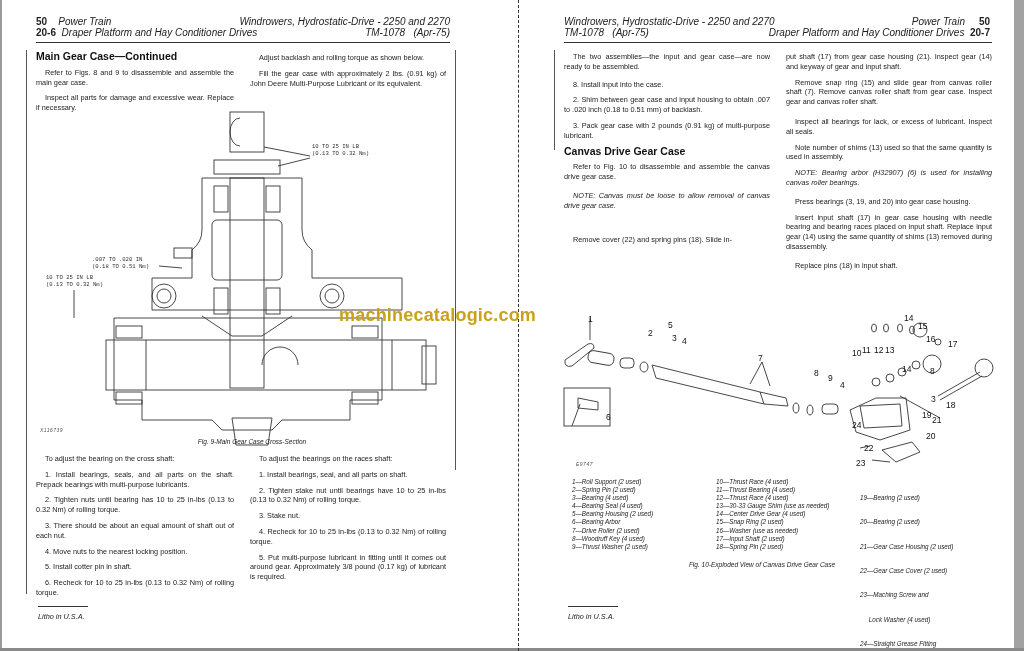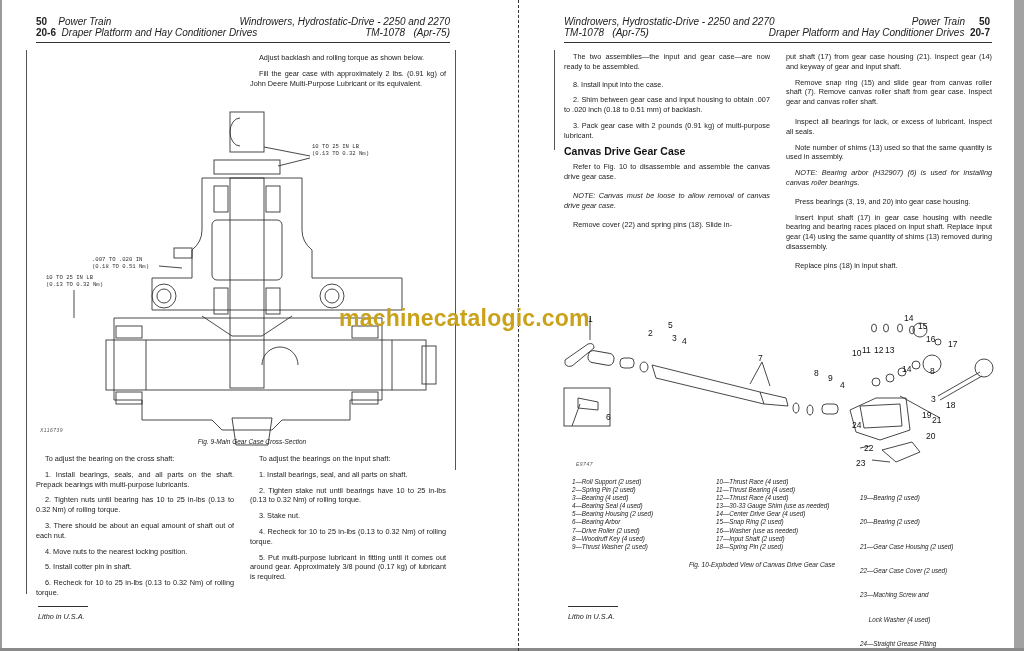--- a/index.html
+++ b/index.html
@@ -21,21 +21,21 @@
   .col p{margin:0 0 6px 0;text-indent:9px;}
   .col p.noind{text-indent:0;}
   .col p.note{font-style:italic;}
   .h2{font-weight:bold;font-size:10.5px;margin:0 0 5px 0;text-indent:0 !important;color:#111;}
   .fig-cap{position:absolute;font-size:6.5px;font-style:italic;text-align:center;}
   .litho{position:absolute;font-size:7.3px;font-style:italic;}
   .litho-rule{position:absolute;border-top:1px solid #333;width:50px;}
   .mono{font-family:"Liberation Mono",monospace;font-size:5.6px;line-height:6.5px;position:absolute;color:#333;white-space:pre;}
   .legend{position:absolute;font-size:6.3px;line-height:8.1px;font-style:italic;}
   .legend div{white-space:nowrap;}
-  .watermark{position:absolute;left:339px;top:305px;font-size:23px;font-weight:bold;color:#c9a21a;letter-spacing:0.2px;}
+  .watermark{position:absolute;left:339px;top:305px;font-size:18px;font-weight:bold;color:#c9a21a;letter-spacing:0.2px;}
   .callout{position:absolute;font-size:8.5px;color:#111;}
   .fig-id{position:absolute;font-size:5px;font-style:italic;color:#555;letter-spacing:0.5px;}
   svg{position:absolute;overflow:visible;}
 </style>
 </head>
 <body>
 
 <div class="frame-left"></div>
 <div class="frame-right"></div>
 <div class="frame-bottom"></div>
@@ -47,20 +47,25 @@
     <div><b>20-6</b>&nbsp;&nbsp;<i>Draper Platform and Hay Conditioner Drives</i></div>
   </div>
   <div class="hdr" style="right:66px;text-align:right;">
     <div><i>Windrowers, Hydrostatic-Drive - 2250 and 2270</i></div>
     <div><i>TM-1078</i>&nbsp;&nbsp;&nbsp;<i>(Apr-75)</i></div>
   </div>
   <div class="rule" style="left:34px;width:414px;"></div>
   <div class="vbar" style="left:24px;top:50px;height:544px;"></div>
   <div class="vbar" style="left:453px;top:50px;height:420px;"></div>
 
+  <div class="col" style="left:34px;top:52px;width:198px;">
+    <p class="h2">Main Gear Case—Continued</p>
+    <p>Refer to Figs. 8 and 9 to disassemble and assemble the main gear case.</p>
+    <p>Inspect all parts for damage and excessive wear. Replace if necessary.</p>
+  </div>
   <div class="col" style="left:248px;top:53px;width:196px;">
     <p>Adjust backlash and rolling torque as shown below.</p>
     <p>Fill the gear case with approximately 2 lbs. (0.91 kg) of John Deere Multi-Purpose Lubricant or its equivalent.</p>
   </div>
 
   <svg width="450" height="340" style="left:0;top:100px;">
     <g fill="none" stroke="#333" stroke-width="0.9">
 
       <rect x="228" y="12" width="34" height="40"></rect>
       <path d="M238 18 A10 14 0 0 0 238 46"></path>
@@ -115,21 +120,21 @@
   <div class="col" style="left:34px;top:454px;width:198px;">
     <p>To adjust the bearing on the cross shaft:</p>
     <p>1. Install bearings, seals, and all parts on the shaft. Prepack bearings with multi-purpose lubricants.</p>
     <p>2. Tighten nuts until bearing has 10 to 25 in-lbs (0.13 to 0.32 Nm) of rolling torque.</p>
     <p>3. There should be about an equal amount of shaft out of each nut.</p>
     <p>4. Move nuts to the nearest locking position.</p>
     <p>5. Install cotter pin in shaft.</p>
     <p>6. Recheck for 10 to 25 in-lbs (0.13 to 0.32 Nm) of rolling torque.</p>
   </div>
   <div class="col" style="left:248px;top:454px;width:196px;">
-    <p>To adjust the bearings on the input shaft:</p>
+    <p>To adjust the bearings on the races shaft:</p>
     <p>1. Install bearings, seal, and all parts on shaft.</p>
     <p>2. Tighten stake nut until bearings have 10 to 25 in-lbs (0.13 to 0.32 Nm) of rolling torque.</p>
     <p>3. Stake nut.</p>
     <p>4. Recheck for 10 to 25 in-lbs (0.13 to 0.32 Nm) of rolling torque.</p>
     <p>5. Put multi-purpose lubricant in fitting until it comes out around gear. Approximately 3/8 pound (0.17 kg) of lubricant is required.</p>
   </div>
   <div class="litho-rule" style="left:36px;top:606px;"></div>
   <div class="litho" style="left:36px;top:612px;">Litho in U.S.A.</div>
 </div>
 
@@ -146,21 +151,21 @@
   <div class="vbar" style="left:32px;top:50px;height:100px;"></div>
 
   <div class="col" style="left:42px;top:52px;width:206px;">
     <p>The two assemblies—the input and gear case—are now ready to be assembled.</p>
     <p style="margin-top:8px;">8. Install input into the case.</p>
     <p>2. Shim between gear case and input housing to obtain .007 to .020 inch (0.18 to 0.51 mm) of backlash.</p>
     <p>3. Pack gear case with 2 pounds (0.91 kg) of multi-purpose lubricant.</p>
     <p class="h2" style="margin-top:6px;">Canvas Drive Gear Case</p>
     <p>Refer to Fig. 10 to disassemble and assemble the canvas drive gear case.</p>
     <p class="note" style="margin-top:9px;">NOTE: Canvas must be loose to allow removal of canvas drive gear case.</p>
-    <p style="margin-top:9px;">Remove cover (22) and spring pins (18). Slide in-</p>
+    <p style="margin-top:24px;">Remove cover (22) and spring pins (18). Slide in-</p>
   </div>
   <div class="col" style="left:264px;top:52px;width:206px;">
     <p class="noind">put shaft (17) from gear case housing (21). Inspect gear (14) and keyway of gear and input shaft.</p>
     <p>Remove snap ring (15) and slide gear from canvas roller shaft (7). Remove canvas roller shaft from gear case. Inspect gear and canvas roller shaft.</p>
     <p style="margin-top:10px;">Inspect all bearings for lack, or excess of lubricant. Inspect all seals.</p>
     <p style="">Note number of shims (13) used so that the same quantity is used in assembly.</p>
     <p class="note" style="margin-top:1px;">NOTE: Bearing arbor (H32907) (6) is used for installing canvas roller bearings.</p>
     <p style="margin-top:9px;">Press bearings (3, 19, and 20) into gear case housing.</p>
     <p style="margin-top:3px;">Insert input shaft (17) in gear case housing with needle bearing and bearing races placed on input shaft. Replace input gear (14) using the same quantity of shims (13) removed during disassembly.</p>
     <p style="margin-top:9px;">Replace pins (18) in input shaft.</p>

